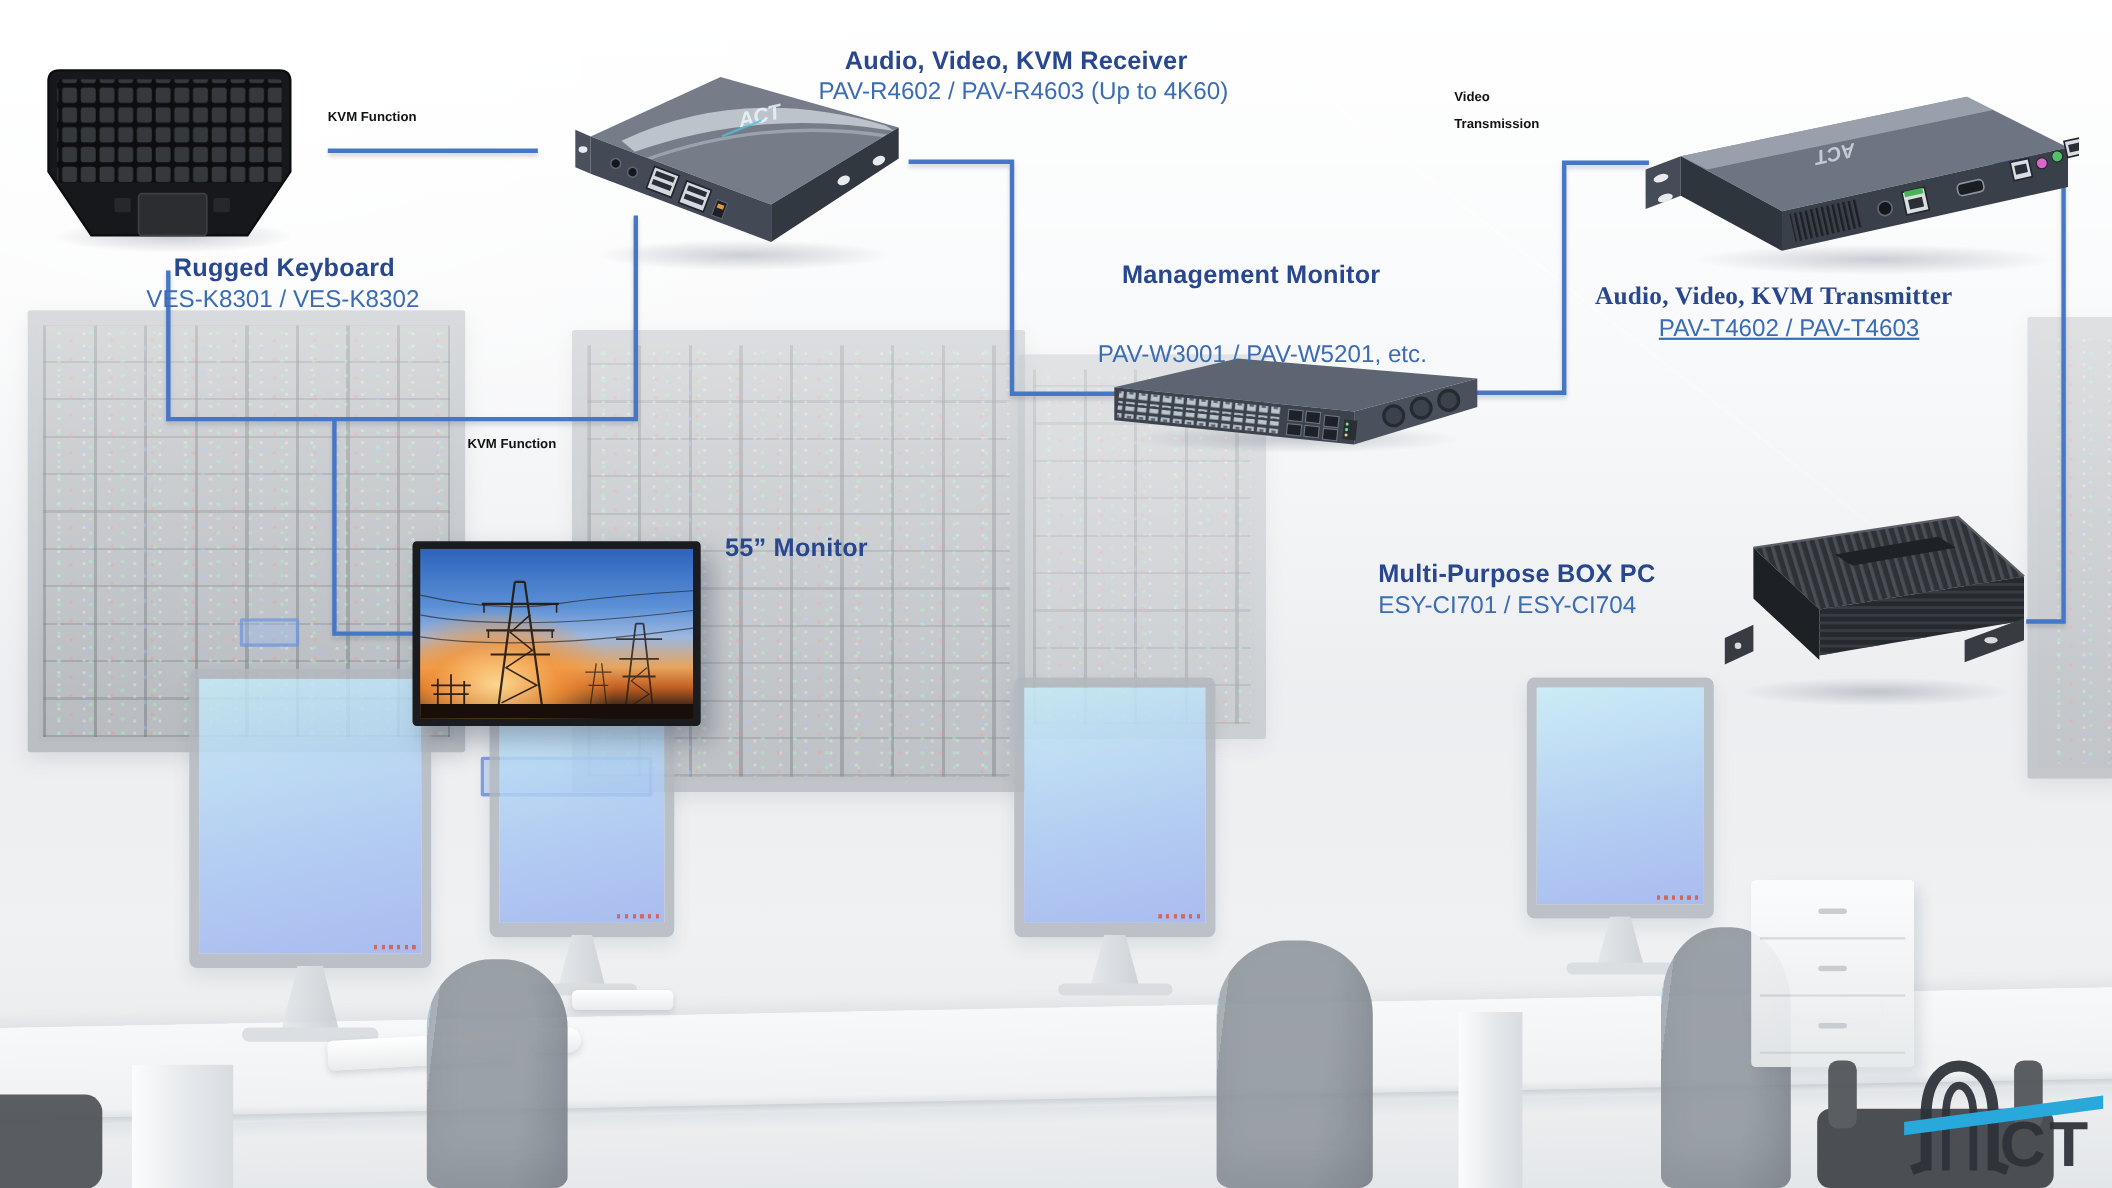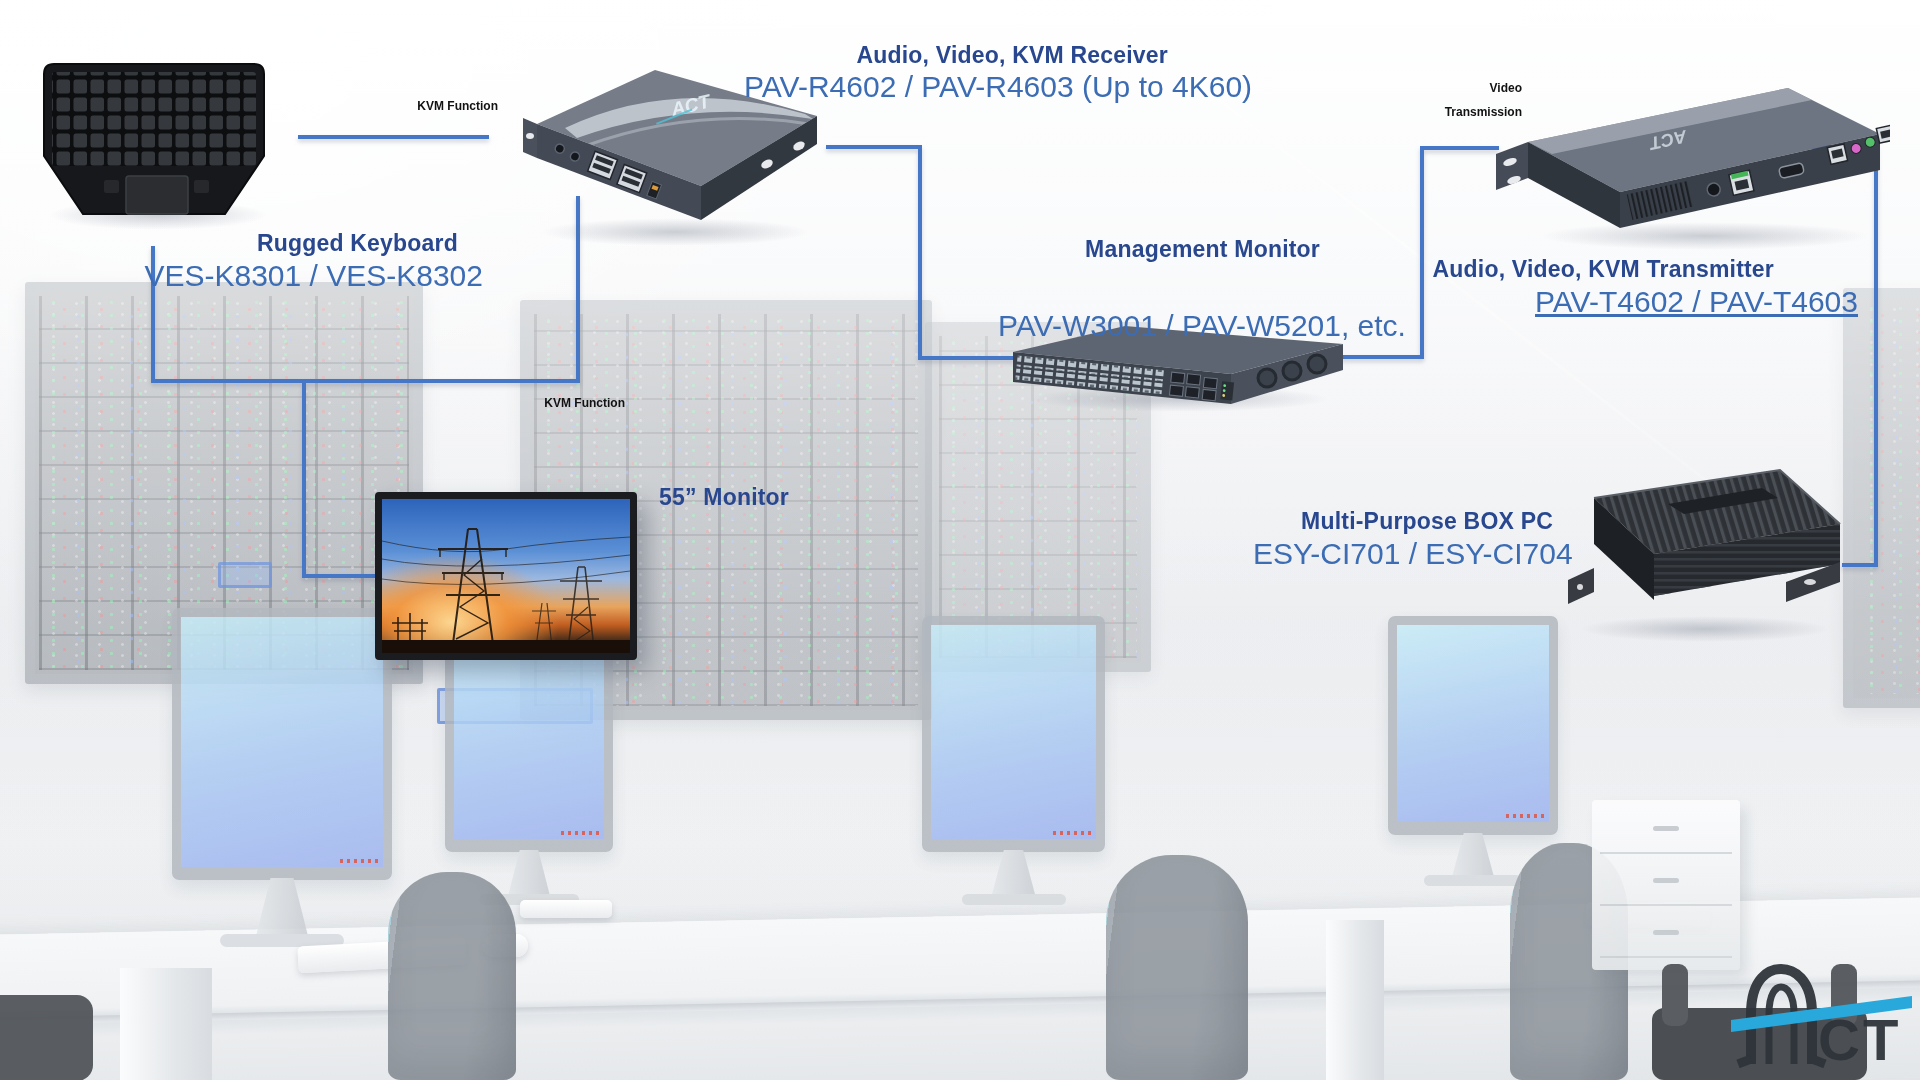--- a/index.html
+++ b/index.html
@@ -49,23 +49,23 @@
   .chair-dark{position:absolute;background:#43474b;border-radius:12px;opacity:.95;}
   .armrest{position:absolute;width:26px;height:62px;top:-44px;background:#53575b;border-radius:9px;}
   .drawer{position:absolute;left:1592px;top:800px;width:148px;height:170px;opacity:.92;border-radius:4px;
     background:linear-gradient(180deg,#fdfdfe,#e7eaec);box-shadow:6px 8px 14px rgba(110,120,130,.2);}
   .drawer .dr{position:absolute;left:8px;right:8px;height:46px;border-bottom:2px solid #d3d7db;}
   .drawer .dr::after{content:"";position:absolute;left:50%;top:20px;width:26px;height:5px;margin-left:-13px;background:#c6cbd0;border-radius:3px;}
   
   #lines{position:absolute;inset:0;pointer-events:none;filter:drop-shadow(0 3px 2px rgba(90,100,125,.28));}
   #lines path{stroke:#4577C6;stroke-width:4;fill:none;stroke-linejoin:miter;}
   
-  .lbl{position:absolute;text-align:right;white-space:nowrap;}
+  .lbl{position:absolute;text-align:left;white-space:nowrap;}
   .title{font-size:23px;font-weight:bold;color:#28478E;letter-spacing:.2px;}
-  .models{font-size:30px;color:#3B6CB4;}
+  .models{font-size:22px;color:#3B6CB4;}
   .blk{font-size:12px;font-weight:bold;color:#121212;}
   .left-align{text-align:left;}
   
   .pshadow{position:absolute;border-radius:50%;background:radial-gradient(ellipse at center, rgba(100,110,128,.32), rgba(100,110,128,0) 70%);}
   
   .prodmon{position:absolute;left:375px;top:492px;width:262px;height:168px;box-sizing:border-box;
     border:7px solid #1a1c20;border-radius:4px;background:#000;box-shadow:10px 12px 22px rgba(50,60,80,.35);}
   .prodmon .scene{position:absolute;inset:0;
     background:
       radial-gradient(ellipse 150px 95px at 28% 80%, rgba(255,220,150,.95) 0%, rgba(244,150,60,.8) 38%, rgba(244,150,60,0) 72%),
@@ -322,21 +322,21 @@
 
   <div class="lbl title" style="left:158px;top:230px;width:300px;">Rugged Keyboard</div>
   <div class="lbl models" style="left:133px;top:259px;width:350px;">VES-K8301 / VES-K8302</div>
 
   <div class="lbl title" style="left:768px;top:42px;width:400px;">Audio, Video, KVM Receiver</div>
   <div class="lbl models" style="left:744px;top:70px;width:450px;">PAV-R4602 / PAV-R4603 (Up to 4K60)</div>
 
   <div class="lbl title" style="left:1020px;top:236px;width:300px;">Management Monitor</div>
   <div class="lbl models" style="left:998px;top:265px;width:350px;margin-top:44px;">PAV-W3001 / PAV-W5201, etc.</div>
 
-  <div class="lbl title" style="left:1374px;top:256px;width:400px;">Audio, Video, KVM Transmitter</div>
+  <div class="lbl title" style="left:1450px;top:256px;width:400px;font-family:Liberation Serif, serif;">Audio, Video, KVM Transmitter</div>
   <div class="lbl models" style="left:1508px;top:285px;width:350px;text-decoration:underline;">PAV-T4602 / PAV-T4603</div>
 
   <div class="lbl title left-align" style="left:659px;top:484px;width:340px;">55” Monitor</div>
 
   <div class="lbl title" style="left:1253px;top:508px;width:300px;">Multi-Purpose BOX PC</div>
   <div class="lbl models" style="left:1253px;top:537px;width:300px;">ESY-CI701 / ESY-CI704</div>
 
   <svg class="abs" style="left:1728px;top:956px;" width="190" height="112" viewBox="0 0 190 112">
     <g stroke="#2E343A" fill="none" opacity=".94">
       <path d="M23,108 L23,58 C23,22 41,13 53,13 C65,13 84,22 84,58 L84,108" stroke-width="10"></path>

